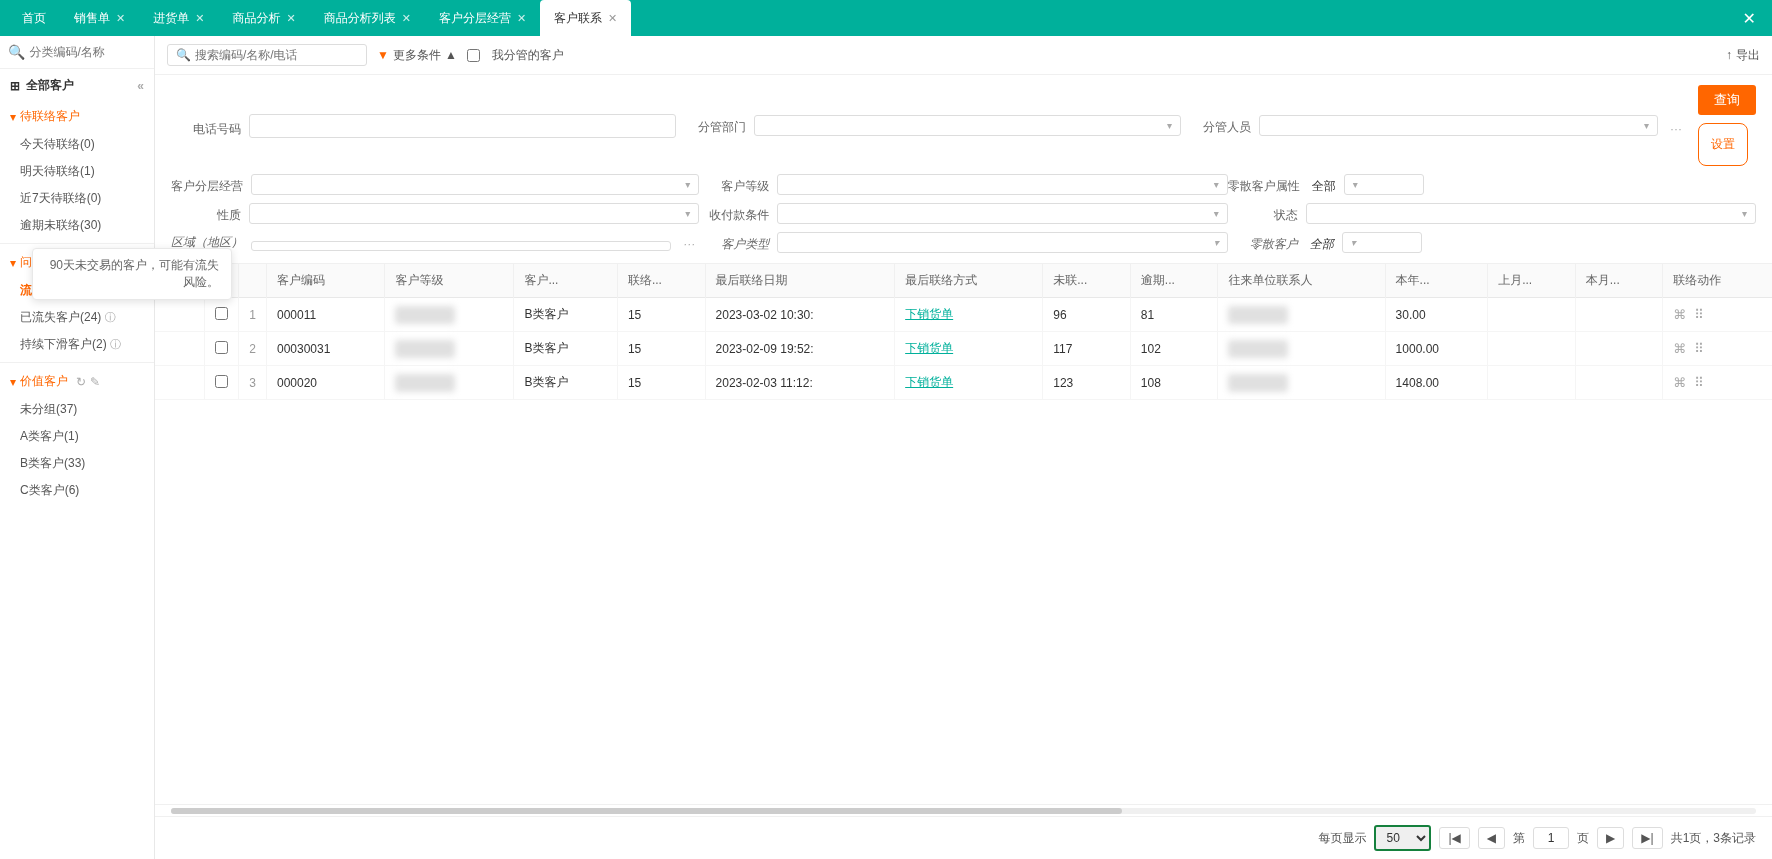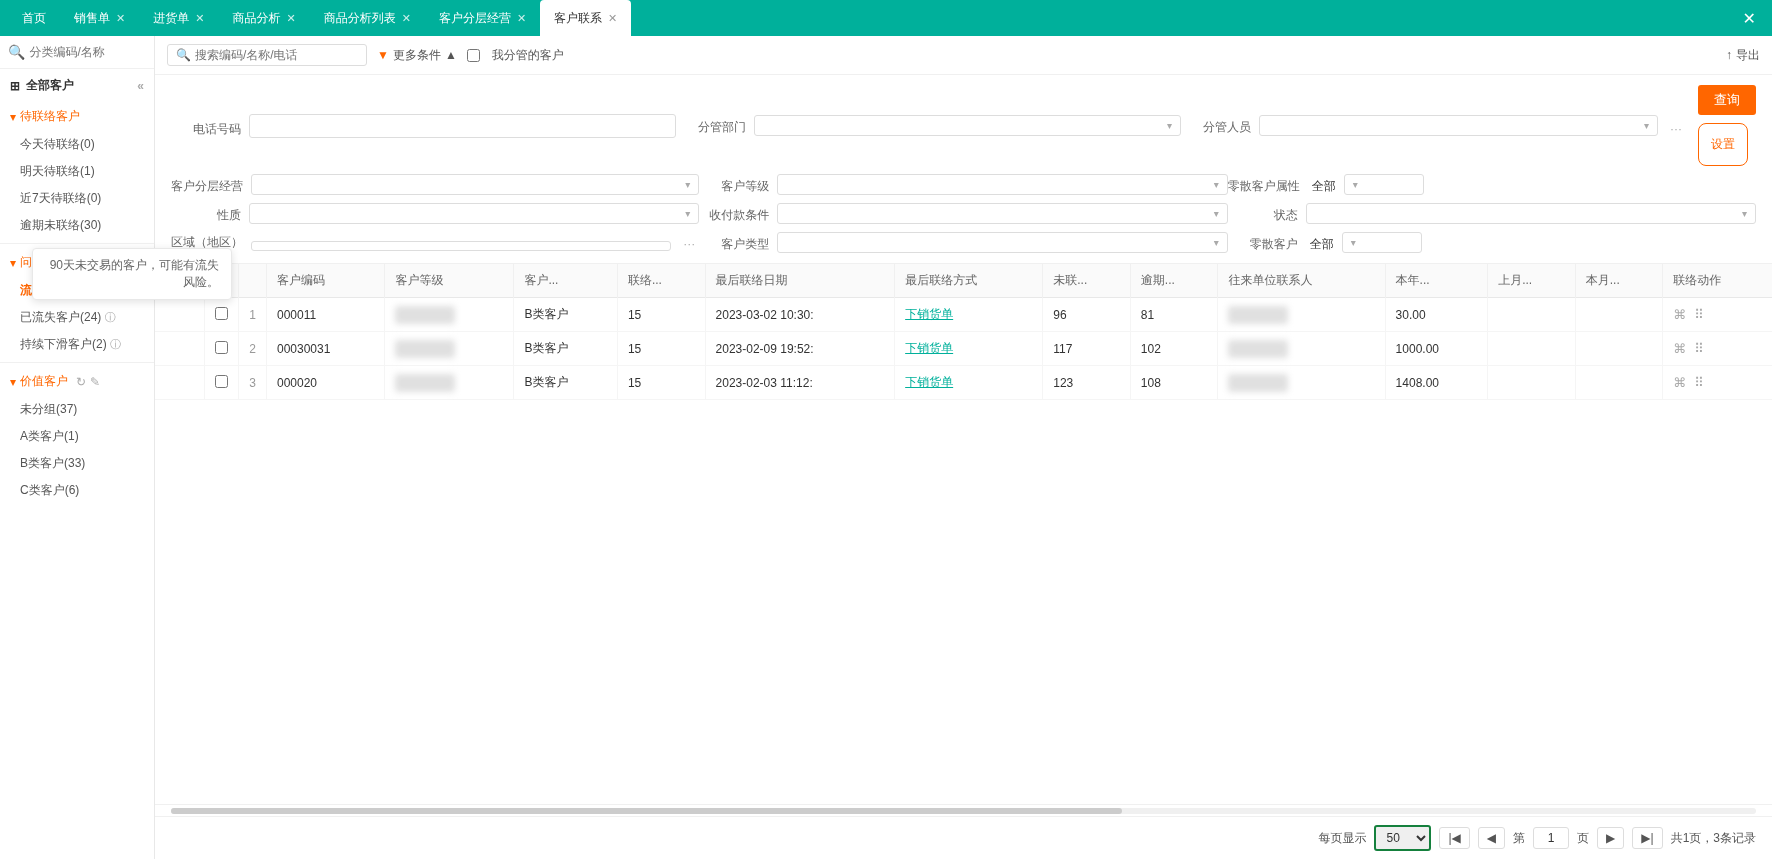--- a/index.html
+++ b/index.html
@@ -191,21 +191,21 @@
       background: #fff;
       border-bottom: 1px solid #f0f0f0;
       padding: 10px 16px;
     }
     .filter-row {
       display: flex;
       align-items: center;
       gap: 0;
       margin-bottom: 8px;
     }
-    .filter-row:last-child { margin-bottom: 0; }
+    .filter-row:last-child { margin-bottom: 0; font-style: italic; }
     .filter-field {
       display: flex;
       align-items: flex-end;
       flex: 1;
       gap: 8px;
     }
     .filter-label {
       color: #666;
       white-space: nowrap;
       min-width: 70px;

